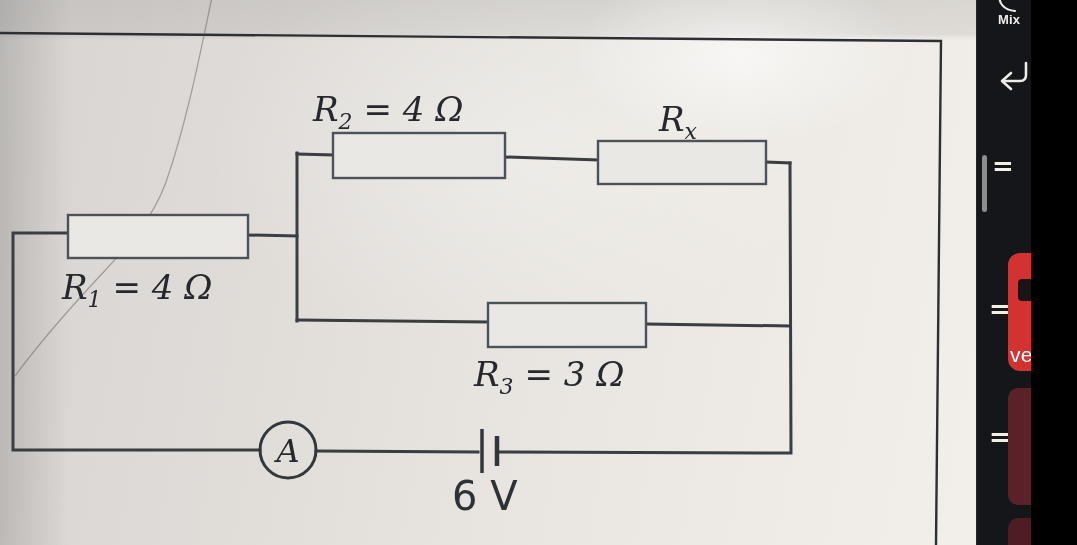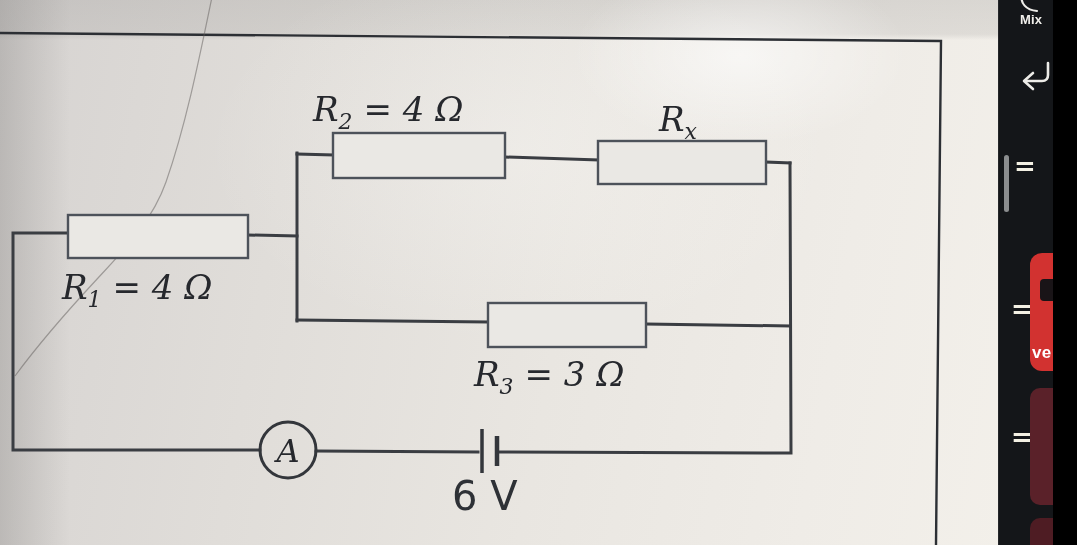--- a/index.html
+++ b/index.html
@@ -24,38 +24,38 @@
   .crack{stroke:rgba(95,92,90,.5);stroke-width:1.2;fill:none;}
   .mathlabel{font-family:"DejaVu Serif","Liberation Serif",serif;font-style:italic;
              font-size:34px;fill:#26282d;}
   .mathsub{font-size:22px;}
   .meter-text{font-family:"DejaVu Serif","Liberation Serif",serif;font-style:italic;
               font-size:32px;fill:#26282d;text-anchor:middle;}
   .batt-text{font-family:"DejaVu Sans","Liberation Sans",sans-serif;
              font-size:40px;fill:#2e3136;}
   
   #sidebar{
-    position:absolute;left:998px;top:0;width:55px;height:545px;
+    position:absolute;left:976px;top:0;width:55px;height:545px;
     background:#141619;overflow:hidden;
   }
   #sidebar::before{content:"";position:absolute;left:0;top:0;width:1px;height:100%;
     background:rgba(255,255,255,.07);}
   .mix-label{position:absolute;left:22px;top:12px;font-size:13px;font-weight:600;
     color:#f1efeb;letter-spacing:.2px;white-space:nowrap;}
   .icon-svg{position:absolute;stroke:#edece8;fill:none;stroke-linecap:round;stroke-linejoin:round;}
   .scroll-thumb{position:absolute;left:6px;top:155px;width:5px;height:57px;
     background:#8b8d8f;border-radius:3px;}
   .eq{position:absolute;font-family:"DejaVu Sans","Liberation Sans",sans-serif;
     font-weight:700;font-size:26px;color:#f3f0e3;line-height:1;}
   .eq1{left:16px;top:153px;} .eq2{left:13px;top:296px;} .eq3{left:13px;top:424px;}
   .btn-red{position:absolute;left:32px;top:253px;width:36px;height:118px;
     background:#d23230;border-radius:12px 0 0 12px;}
   .btn-red-inset{position:absolute;left:10px;top:26px;width:30px;height:22px;
     background:#191417;border-radius:4px;}
-  .btn-red-label{position:absolute;left:2px;top:90px;font-weight:700;font-size:17px;
+  .btn-red-label{position:absolute;left:2px;top:90px;font-weight:400;font-size:21px;
     color:#ffffff;letter-spacing:.3px;}
   .btn-maroon-a{position:absolute;left:32px;top:388px;width:36px;height:117px;
     background:#5a2129;border-radius:10px 0 0 10px;}
   .btn-maroon-b{position:absolute;left:32px;top:518px;width:36px;height:40px;
     background:#4e1c23;border-radius:10px 0 0 10px;}
 </style>
 </head>
 <body>
 
 <div id="stage">

